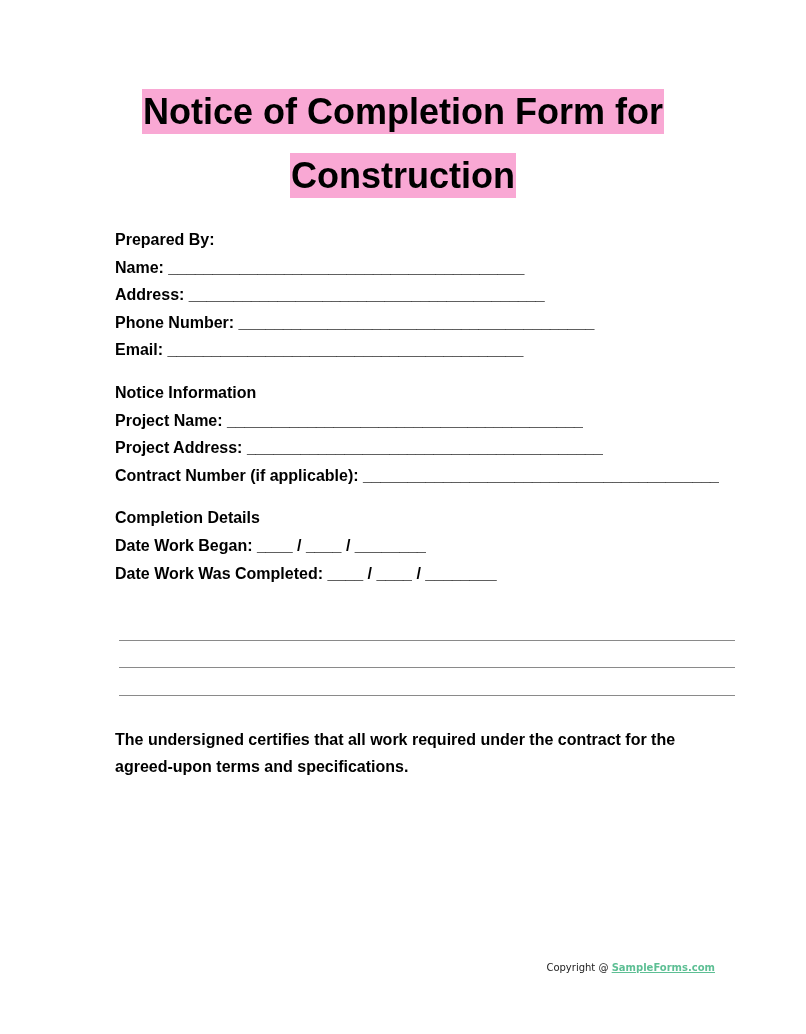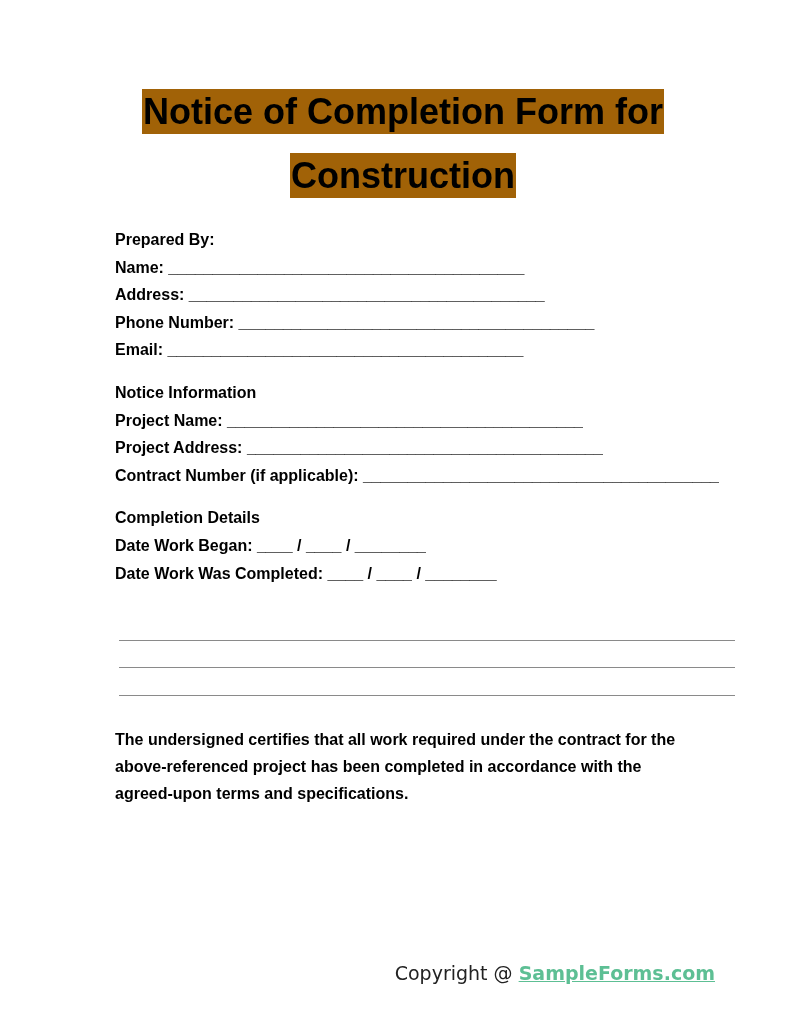--- a/index.html
+++ b/index.html
@@ -26,21 +26,21 @@
       left: 0;
       top: 80px;
       width: 806px;
       text-align: center;
       font-weight: bold;
       font-size: 36px;
       line-height: 64px;
     }
     .title-line {
       display: inline;
-      background: #a16207;
+      background: #f9a8d4;
       padding: 2px 1px;
       -webkit-box-decoration-break: clone;
       box-decoration-break: clone;
     }
     .content {
       position: absolute;
       left: 91px;
       top: 226px;
       width: 630px;
       font-size: 16px;
@@ -72,21 +72,21 @@
       font-weight: bold;
       line-height: 27px;
       width: 600px;
       white-space: normal;
     }
     .footer {
       position: absolute;
       right: 91px;
       top: 962px;
       font-family: "DejaVu Sans", sans-serif;
-      font-size: 19px;
+      font-size: 10px;
       color: #222222;
       white-space: nowrap;
     }
     .footer a {
       color: #5dbf94;
       font-weight: bold;
       text-decoration: underline;
     }
   </style>
 </head>
@@ -150,21 +150,20 @@
     <div class="section-gap" style="height:17px"></div>
 
     <div class="desc-lines">
       <div class="desc-line" style="top:36px"></div>
       <div class="desc-line" style="top:63px"></div>
       <div class="desc-line" style="top:91px"></div>
     </div>
 
     <div class="cert-body">
       <div>The undersigned certifies that all work required under the contract for the</div>
-      <div>above-referenced project has been completed in accordance with the</div>
       <div>agreed-upon terms and specifications.</div>
     </div>
 
   </div>
 
   <div class="footer">
     <span style="white-space: pre;">Copyright @ </span><a>SampleForms.com</a>
   </div>
 
 </div>

